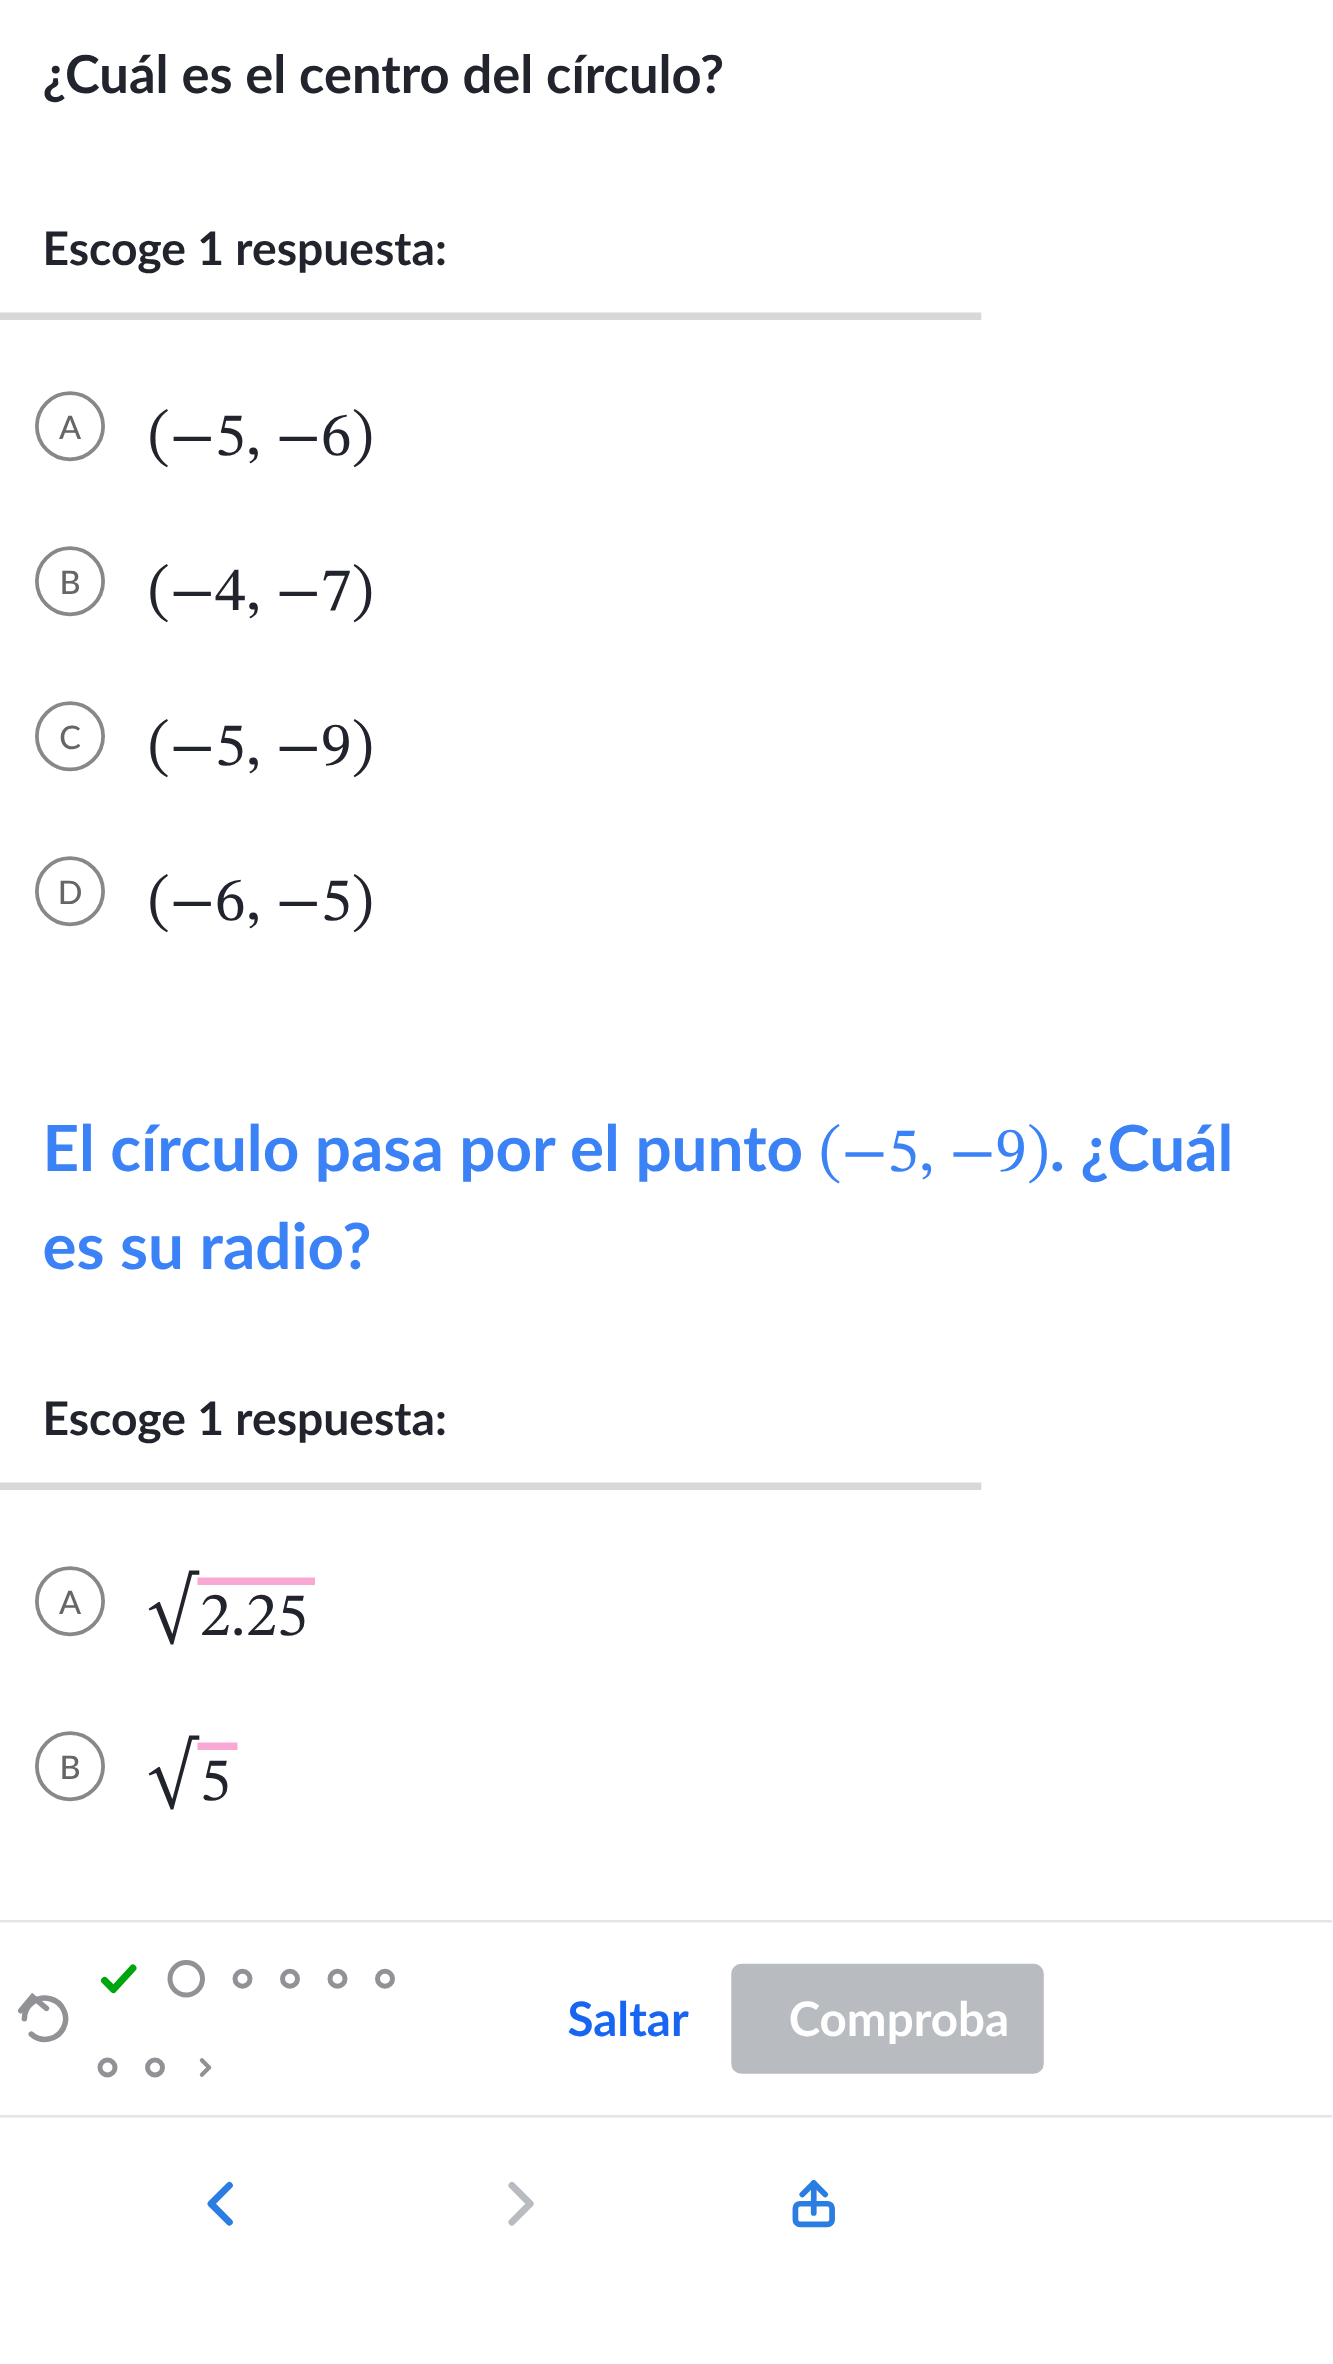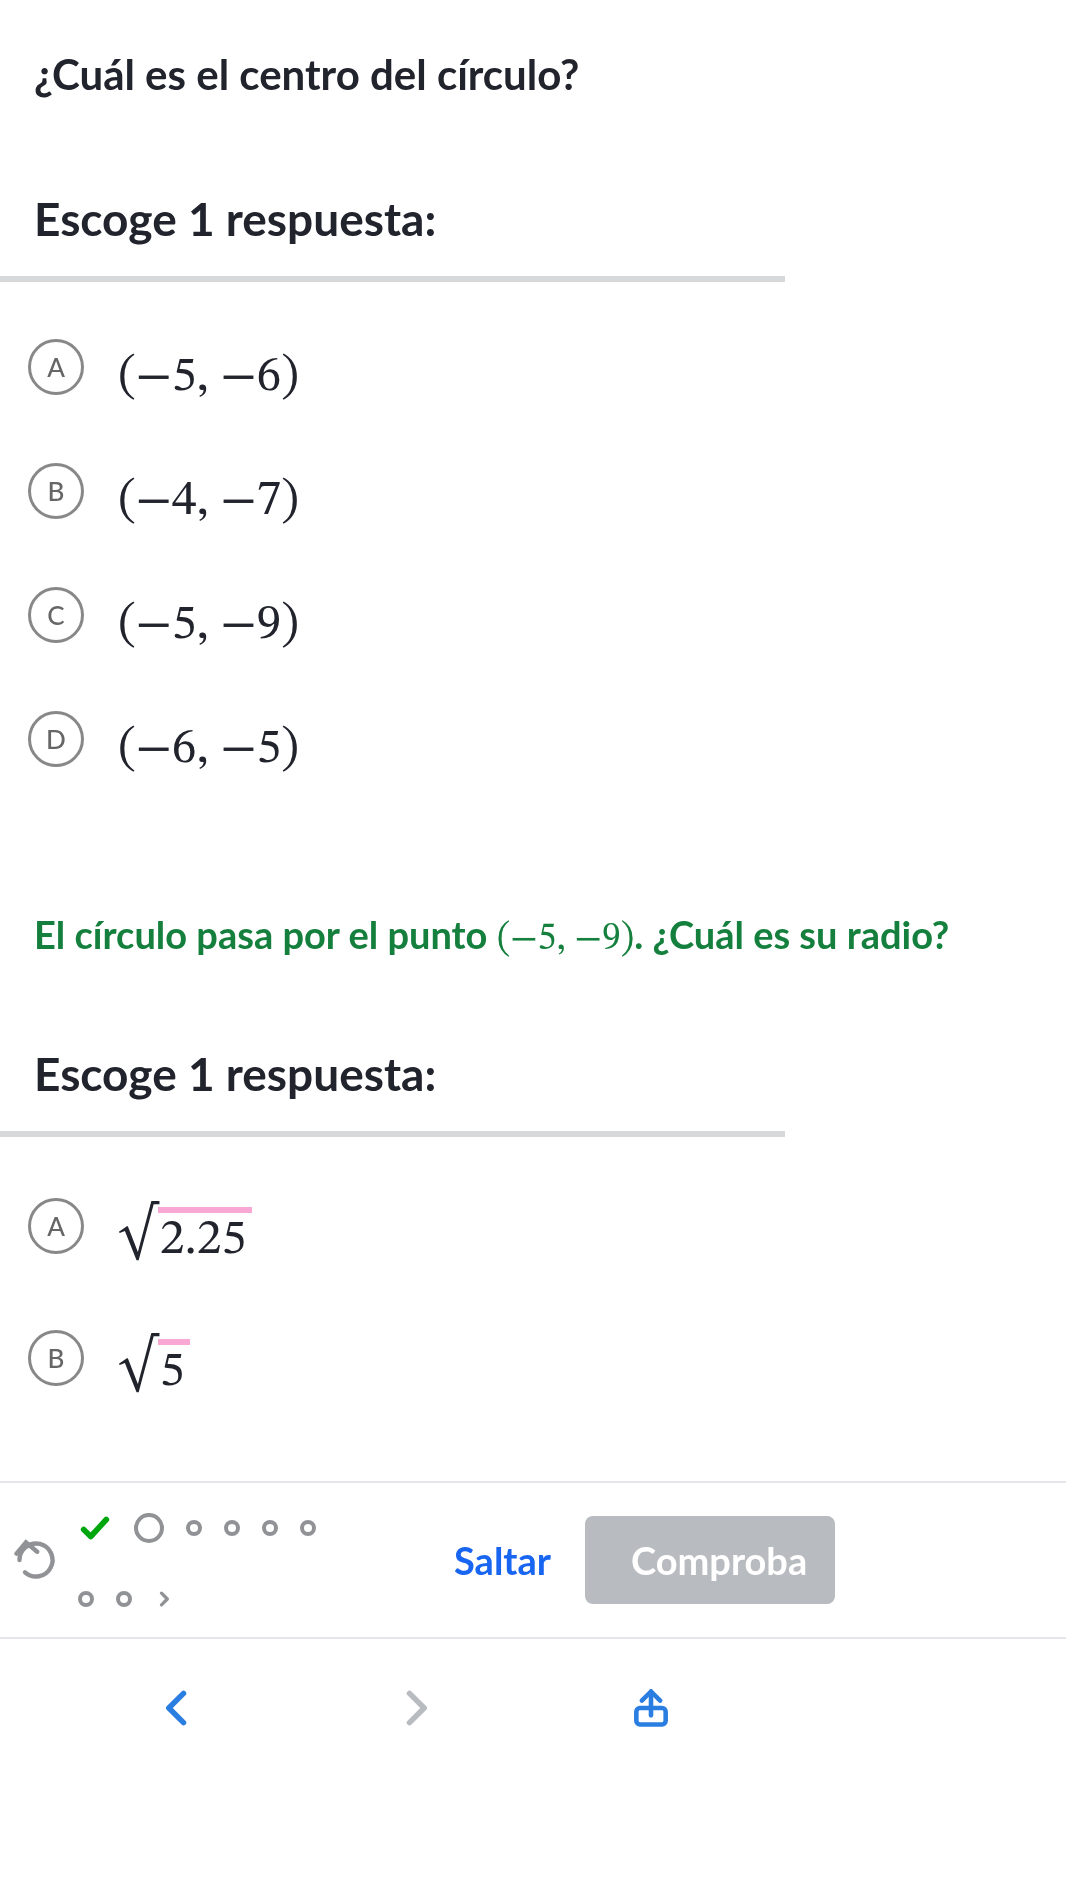--- a/index.html
+++ b/index.html
@@ -3,31 +3,31 @@
 <meta charset="utf-8">
 <style>
   * { box-sizing: border-box; margin: 0; padding: 0; }
   html, body {
     width: 1066px;
     font-family: -apple-system, BlinkMacSystemFont, "Segoe UI", Lato, sans-serif;
     background: #fff;
     color: #21242c;
   }
   .content {
-    padding: 16px 0 0 0;
+    padding: 0 0 0 0;
   }
   .question-text {
     font-size: 42px;
     font-weight: 700;
     color: #21242c;
     padding: 30px 34px 8px 34px;
     line-height: 1.35;
   }
   .choose-label {
-    font-size: 46px;
+    font-size: 37px;
     font-weight: 700;
     color: #21242c;
     padding: 80px 34px 30px 34px;
   }
   .divider {
     height: 6px;
     background: #d6d8da;
     width: 785px;
     margin: 0;
   }
@@ -58,23 +58,23 @@
     font-family: "STIX Two Math", "Latin Modern Math", "Cambria Math", Georgia, serif;
     font-size: 50px;
     color: #21242c;
     line-height: 1;
     display: flex;
     align-items: center;
     margin-top: 20px;
   }
   .q2-prompt {
     padding: 90px 34px 0 34px;
-    font-size: 38px;
-    font-weight: 700;
-    color: #15803d;
+    font-size: 51px;
+    font-weight: 700;
+    color: #3b82f6;
     line-height: 1.4;
   }
   .q2-prompt .inline-math {
     font-family: "STIX Two Math", "Latin Modern Math", "Cambria Math", Georgia, serif;
     font-weight: 400;
   }
   .sqrt {
     display: inline-flex;
     align-items: stretch;
   }

